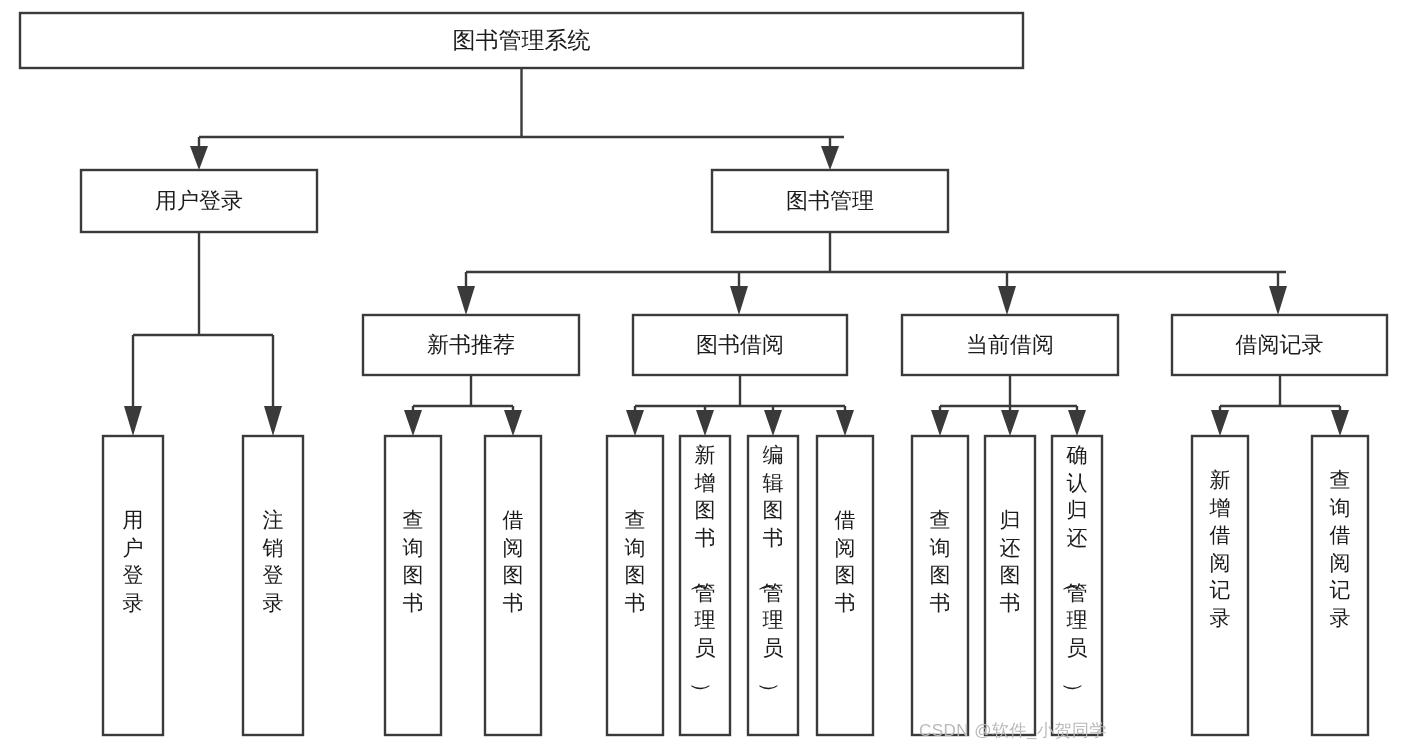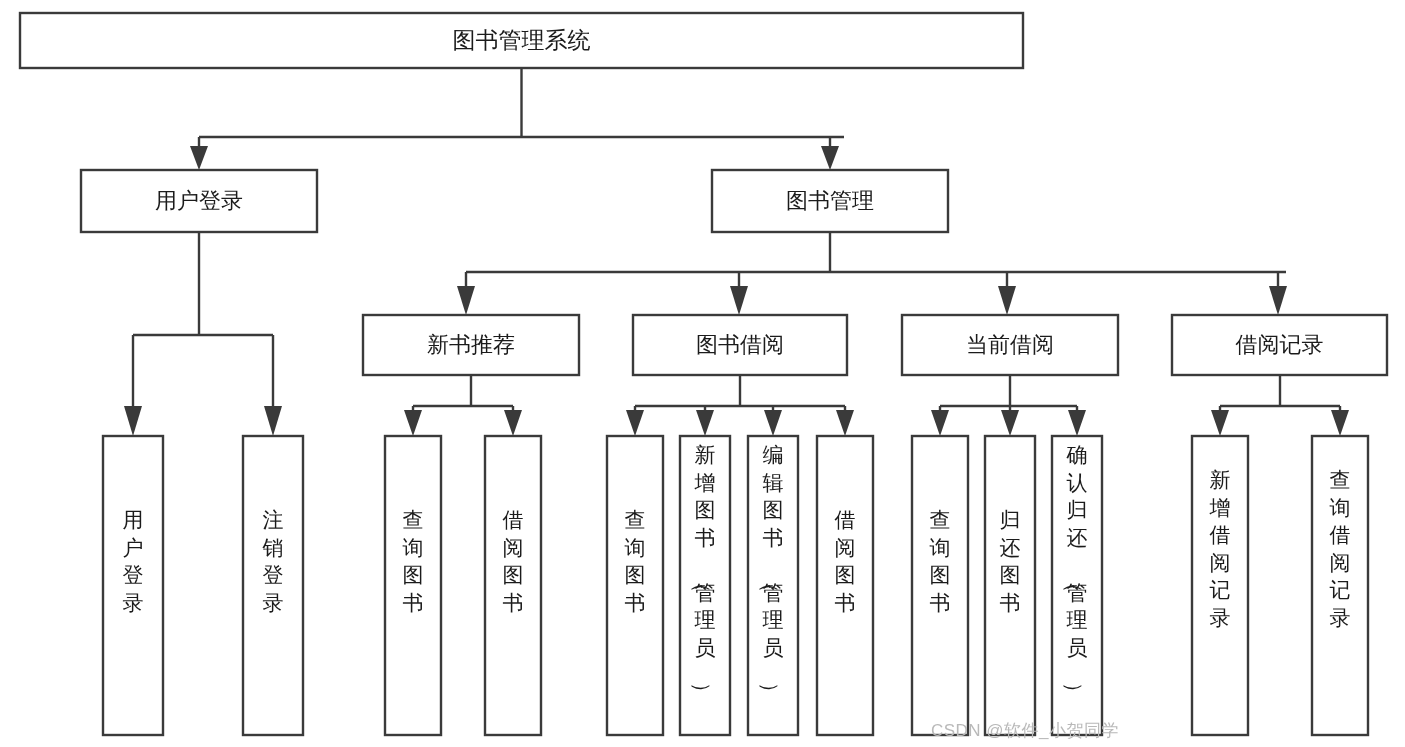--- a/index.html
+++ b/index.html
@@ -54,21 +54,21 @@
     stroke-width: 2.4;
     fill: none;
     stroke-linecap: butt;
   }
   .arrow-head {
     fill: #3a3a3a;
     stroke: none;
   }
   .watermark {
     position: absolute;
-    right: 12px;
+    right: 24px;
     bottom: 5px;
     color: #b9b9b9;
     font-size: 17px;
     font-family: "Liberation Sans", "DejaVu Sans", sans-serif;
     white-space: nowrap;
     user-select: none;
     letter-spacing: 0.5px;
   }
 </style>
 </head>

